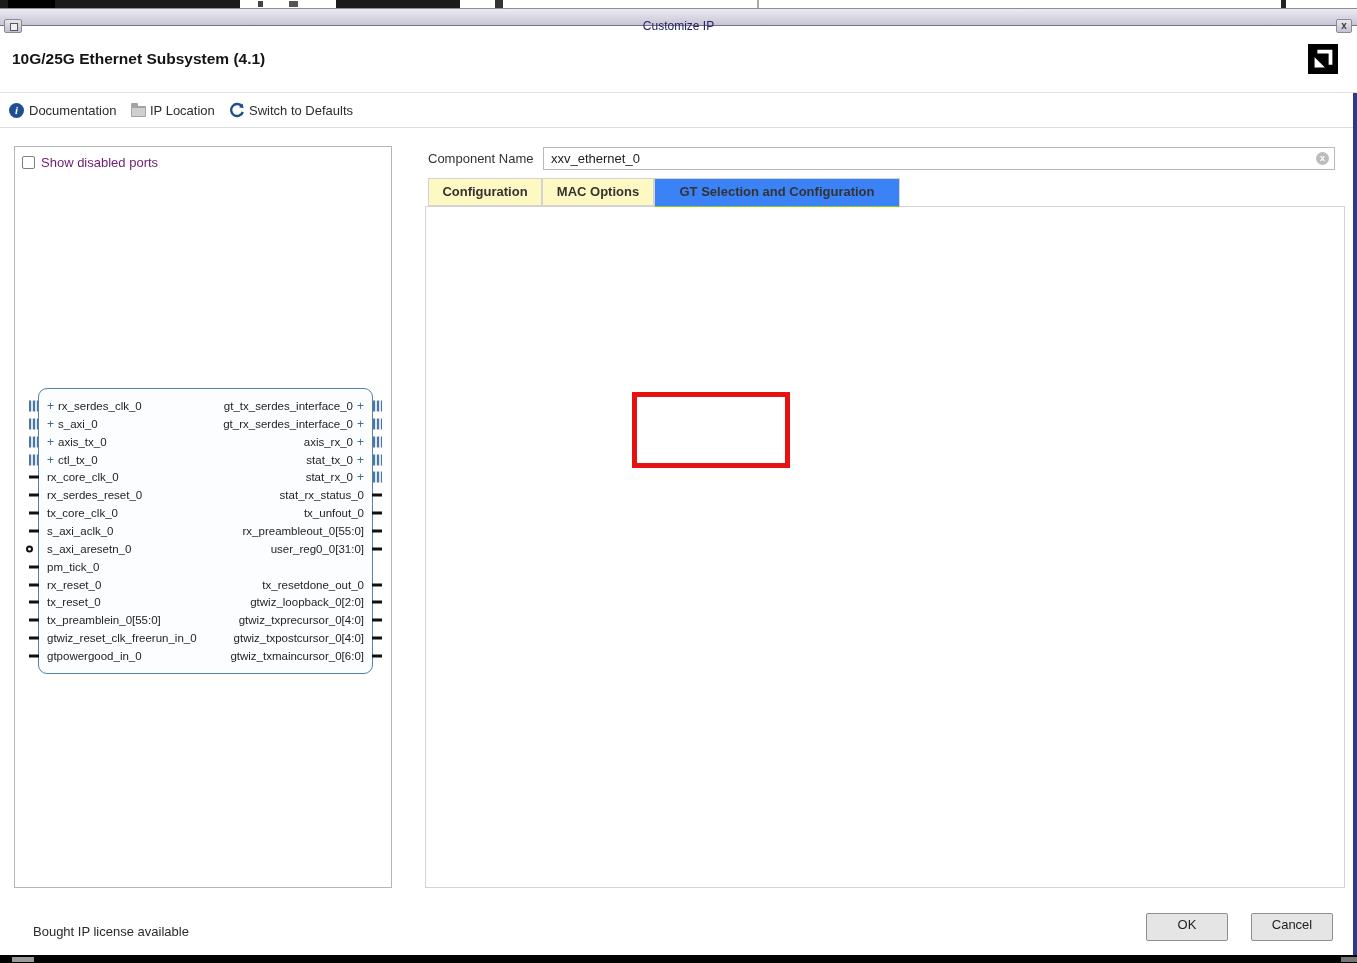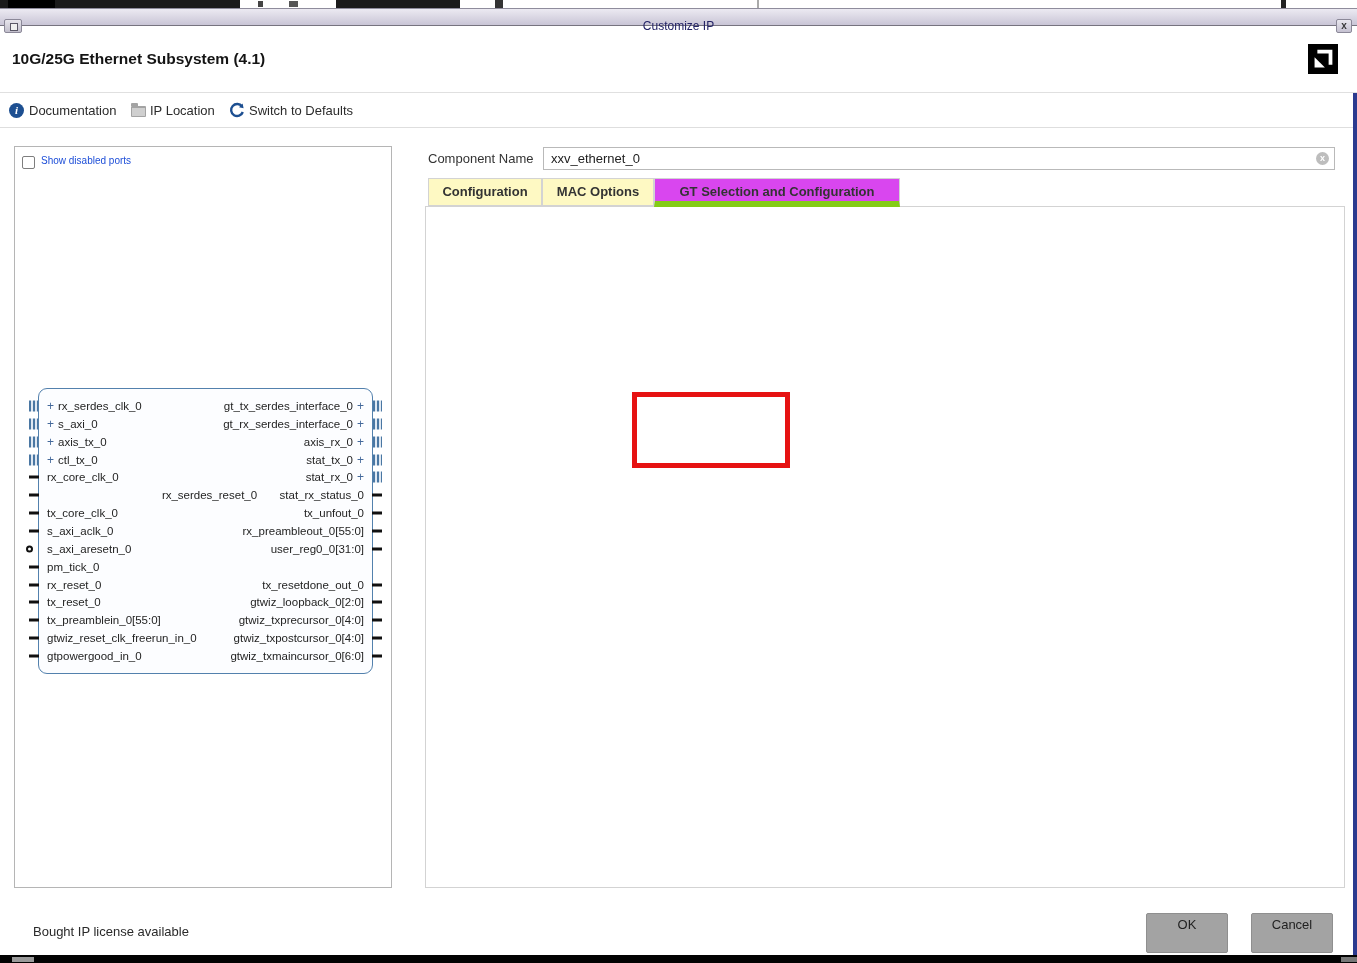--- a/index.html
+++ b/index.html
@@ -39,21 +39,21 @@
     font-family:"Liberation Serif",serif;font-style:italic;font-weight:bold;font-size:11px;text-align:center;line-height:15px;}
   .folder-icon{left:131px;top:106px;width:15px;height:11px;background:#a3a3a3;border-radius:1px;}
   .folder-icon::before{content:"";position:absolute;left:0;top:-3px;width:7px;height:3px;background:#a3a3a3;border-radius:1px 1px 0 0;}
   .folder-icon::after{content:"";position:absolute;left:1px;top:2px;width:13px;height:8px;background:#cfcfcf;}
   .refresh-icon{left:229px;top:102px;width:16px;height:16px;}
 
   
   .left-panel{left:14px;top:146px;width:378px;height:742px;border:1px solid #b5b5b5;background:#fff;}
   .cb{width:13px;height:13px;border:1px solid #7e7e7e;border-radius:2px;background:#fff;}
   .lp-cb{left:7px;top:9px;}
-  .lp-label{left:26px;top:8px;font-size:10px;color:#1d4ed8;}
+  .lp-label{left:26px;top:8px;font-size:13px;color:#701a75;}
 
   
   .block{left:23px;top:241px;width:335px;height:286px;border:1px solid #5381ad;border-radius:9px;background:#fcfdff;}
   .ports-host{position:absolute;left:0;top:8px;right:0;bottom:0;}
   .port-row{position:absolute;left:0;right:0;height:18px;display:flex;align-items:center;}
   .port-row.left{justify-content:flex-start;padding-left:8px;}
   .port-row.right{justify-content:flex-end;padding-right:8px;}
   .plabel{font-size:11.5px;color:#242424;white-space:nowrap;}
   .plus{color:#44699b;font-size:12px;}
   .port-row.left .plus{margin-right:4px;}
@@ -69,21 +69,21 @@
   
   .comp-label{left:428px;top:151px;font-size:13px;color:#333;}
   .comp-field{left:543px;top:147px;width:792px;height:23px;border:1px solid #b9b9b9;background:#fff;}
   .comp-field input{position:absolute;left:0;top:0;width:100%;height:100%;border:none;outline:none;
     padding:0 24px 0 7px;font-family:"Liberation Sans",sans-serif;font-size:13px;color:#222;background:transparent;}
   .clear-icon{position:absolute;right:5px;top:4px;width:13px;height:13px;border-radius:50%;background:#bdbdbd;
     color:#fff;font-size:9px;line-height:13px;text-align:center;font-weight:bold;}
 
   .tab{top:178px;height:28px;background:#fef9c3;border:1px solid #d3d3d3;
     font-size:13px;font-weight:bold;color:#333;text-align:center;line-height:26px;}
-  .tab.active{background:#d946ef;border-bottom:6px solid #84cc16;height:29px;z-index:3;}
+  .tab.active{background:#3b82f6;border-bottom:1px solid #84cc16;height:29px;z-index:3;}
   .panel{left:425px;top:206px;width:920px;height:682px;border:1px solid #d3d3d3;background:#fff;z-index:1;}
 
   .sec-h{font-size:13px;font-weight:bold;color:#1d1d1d;}
   .sec-h.disabled{color:#9b9b9b;}
   .hint{font-size:13px;color:#a6a6a6;background:#ececec;padding:2px 6px;white-space:nowrap;}
   .radio{width:15px;height:15px;border:2px solid #c9c9c9;border-radius:50%;background:#fff;}
   .radio.selected::after{content:"";position:absolute;left:3px;top:3px;width:7px;height:7px;border-radius:50%;background:#8b8b8b;}
   .dis-label{font-size:13px;color:#a0a0a0;}
   .f-label{font-size:13px;color:#3c3c3c;}
   .unit{font-size:13px;color:#1d1d1d;}
@@ -97,21 +97,21 @@
   .txt-input{border:1px solid #b5b5b5;background:#fff;}
   .txt-input input{position:absolute;left:0;top:0;width:100%;height:100%;border:none;outline:none;
     padding:0 20px 0 7px;font-family:"Liberation Sans",sans-serif;font-size:13px;color:#222;background:transparent;}
 
   .red-box{left:632px;top:392px;width:158px;height:76px;border:5px solid #e61212;z-index:5;}
 
   .adv-cb-label{font-size:13px;color:#222;}
 
   
   .license{left:33px;top:924px;font-size:13px;color:#2a2a2a;}
-  .btn{top:913px;width:82px;height:40px;border:1px solid #8f8f8f;border-radius:2px;background:#a3a3a3;
+  .btn{top:913px;width:82px;height:28px;border:1px solid #8f8f8f;border-radius:2px;background:#e5e5e5;
     font-size:13px;color:#222;text-align:center;line-height:22px;}
 
   .navy-strip{left:1353px;top:93px;width:4px;height:862px;background:#2b3a8f;}
   .bottom-strip{left:0;top:955px;width:1357px;height:8px;background:#020202;}
   .bs-frag1{left:12px;top:957px;width:22px;height:5px;background:#9a9a9a;}
   .bs-frag2{left:1341px;top:957px;width:16px;height:5px;background:#777;}
 </style>
 </head>
 <body>
 
@@ -178,21 +178,21 @@
           </div>
           <div class="port-row left" style="top: 54px;">
             <span class="stub bus"></span>
             <span class="plus">+</span>
             <span class="plabel">ctl_tx_0</span>
           </div>
           <div class="port-row left" style="top: 71px;">
             <span class="stub scalar"></span>
             <span class="plabel">rx_core_clk_0</span>
           </div>
-          <div class="port-row left" style="top: 89px; justify-content: center;">
+          <div class="port-row left" style="top: 89px;">
             <span class="stub scalar"></span>
             <span class="plabel">rx_serdes_reset_0</span>
           </div>
           <div class="port-row left" style="top: 107px;">
             <span class="stub scalar"></span>
             <span class="plabel">tx_core_clk_0</span>
           </div>
           <div class="port-row left" style="top: 125px;">
             <span class="stub scalar"></span>
             <span class="plabel">s_axi_aclk_0</span>

